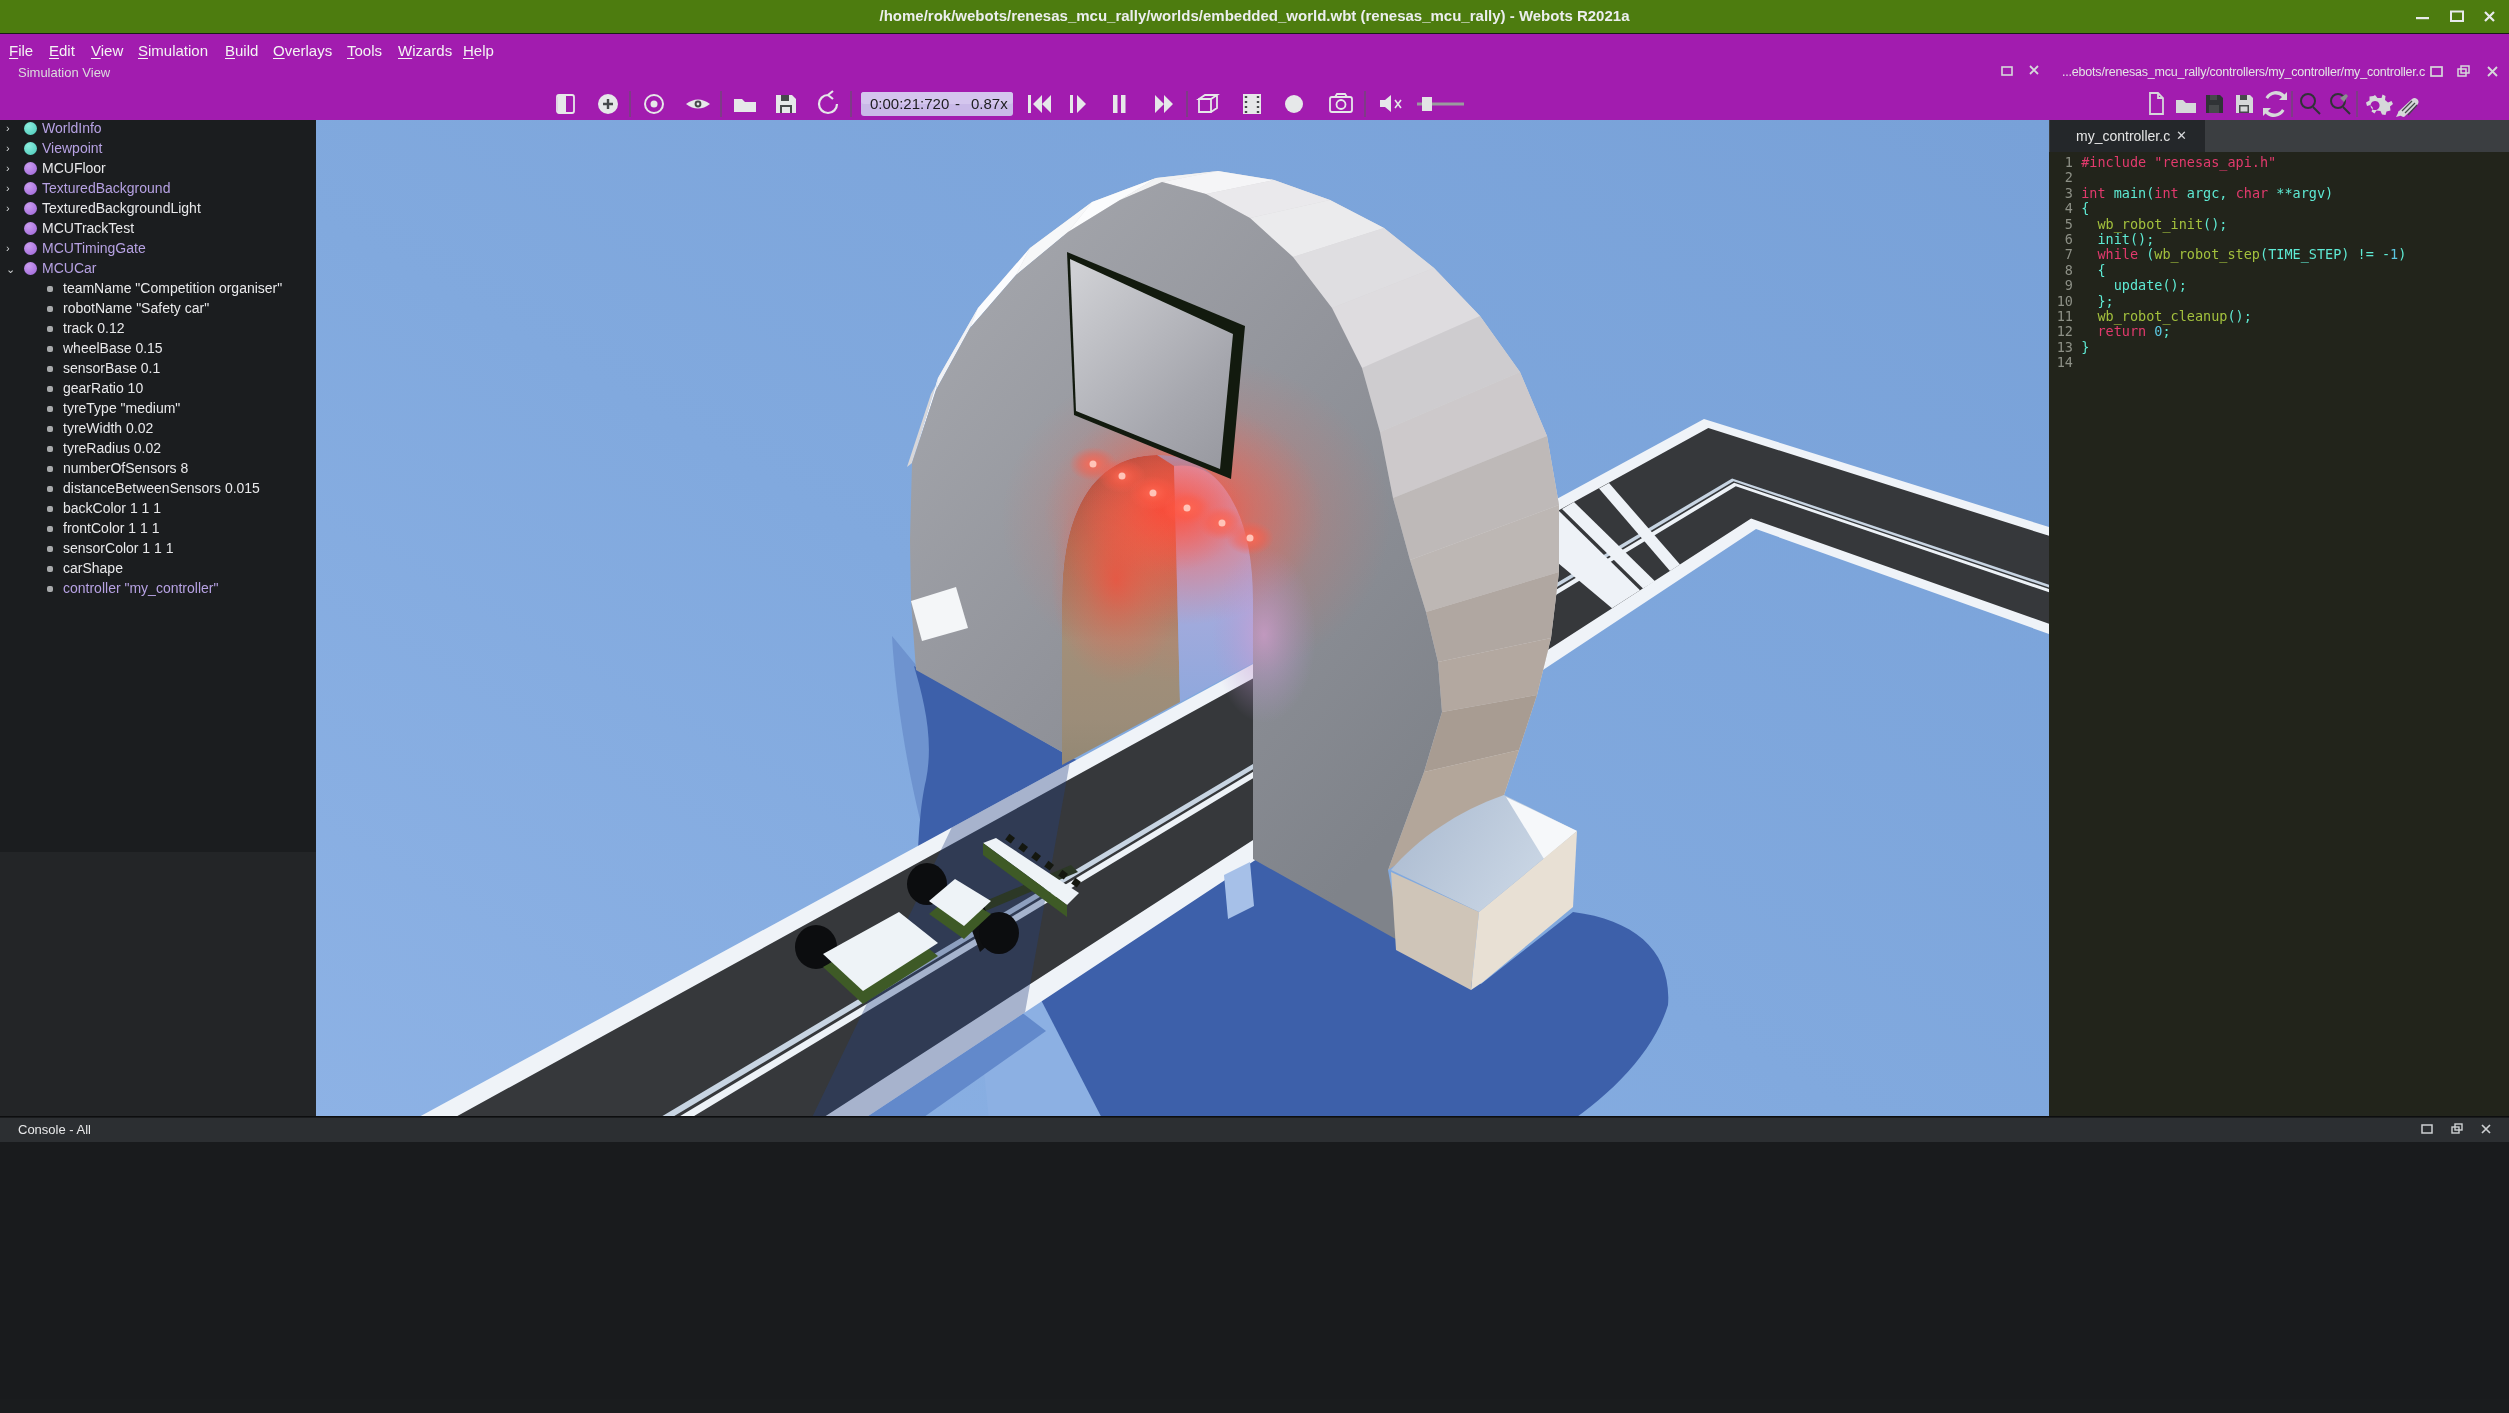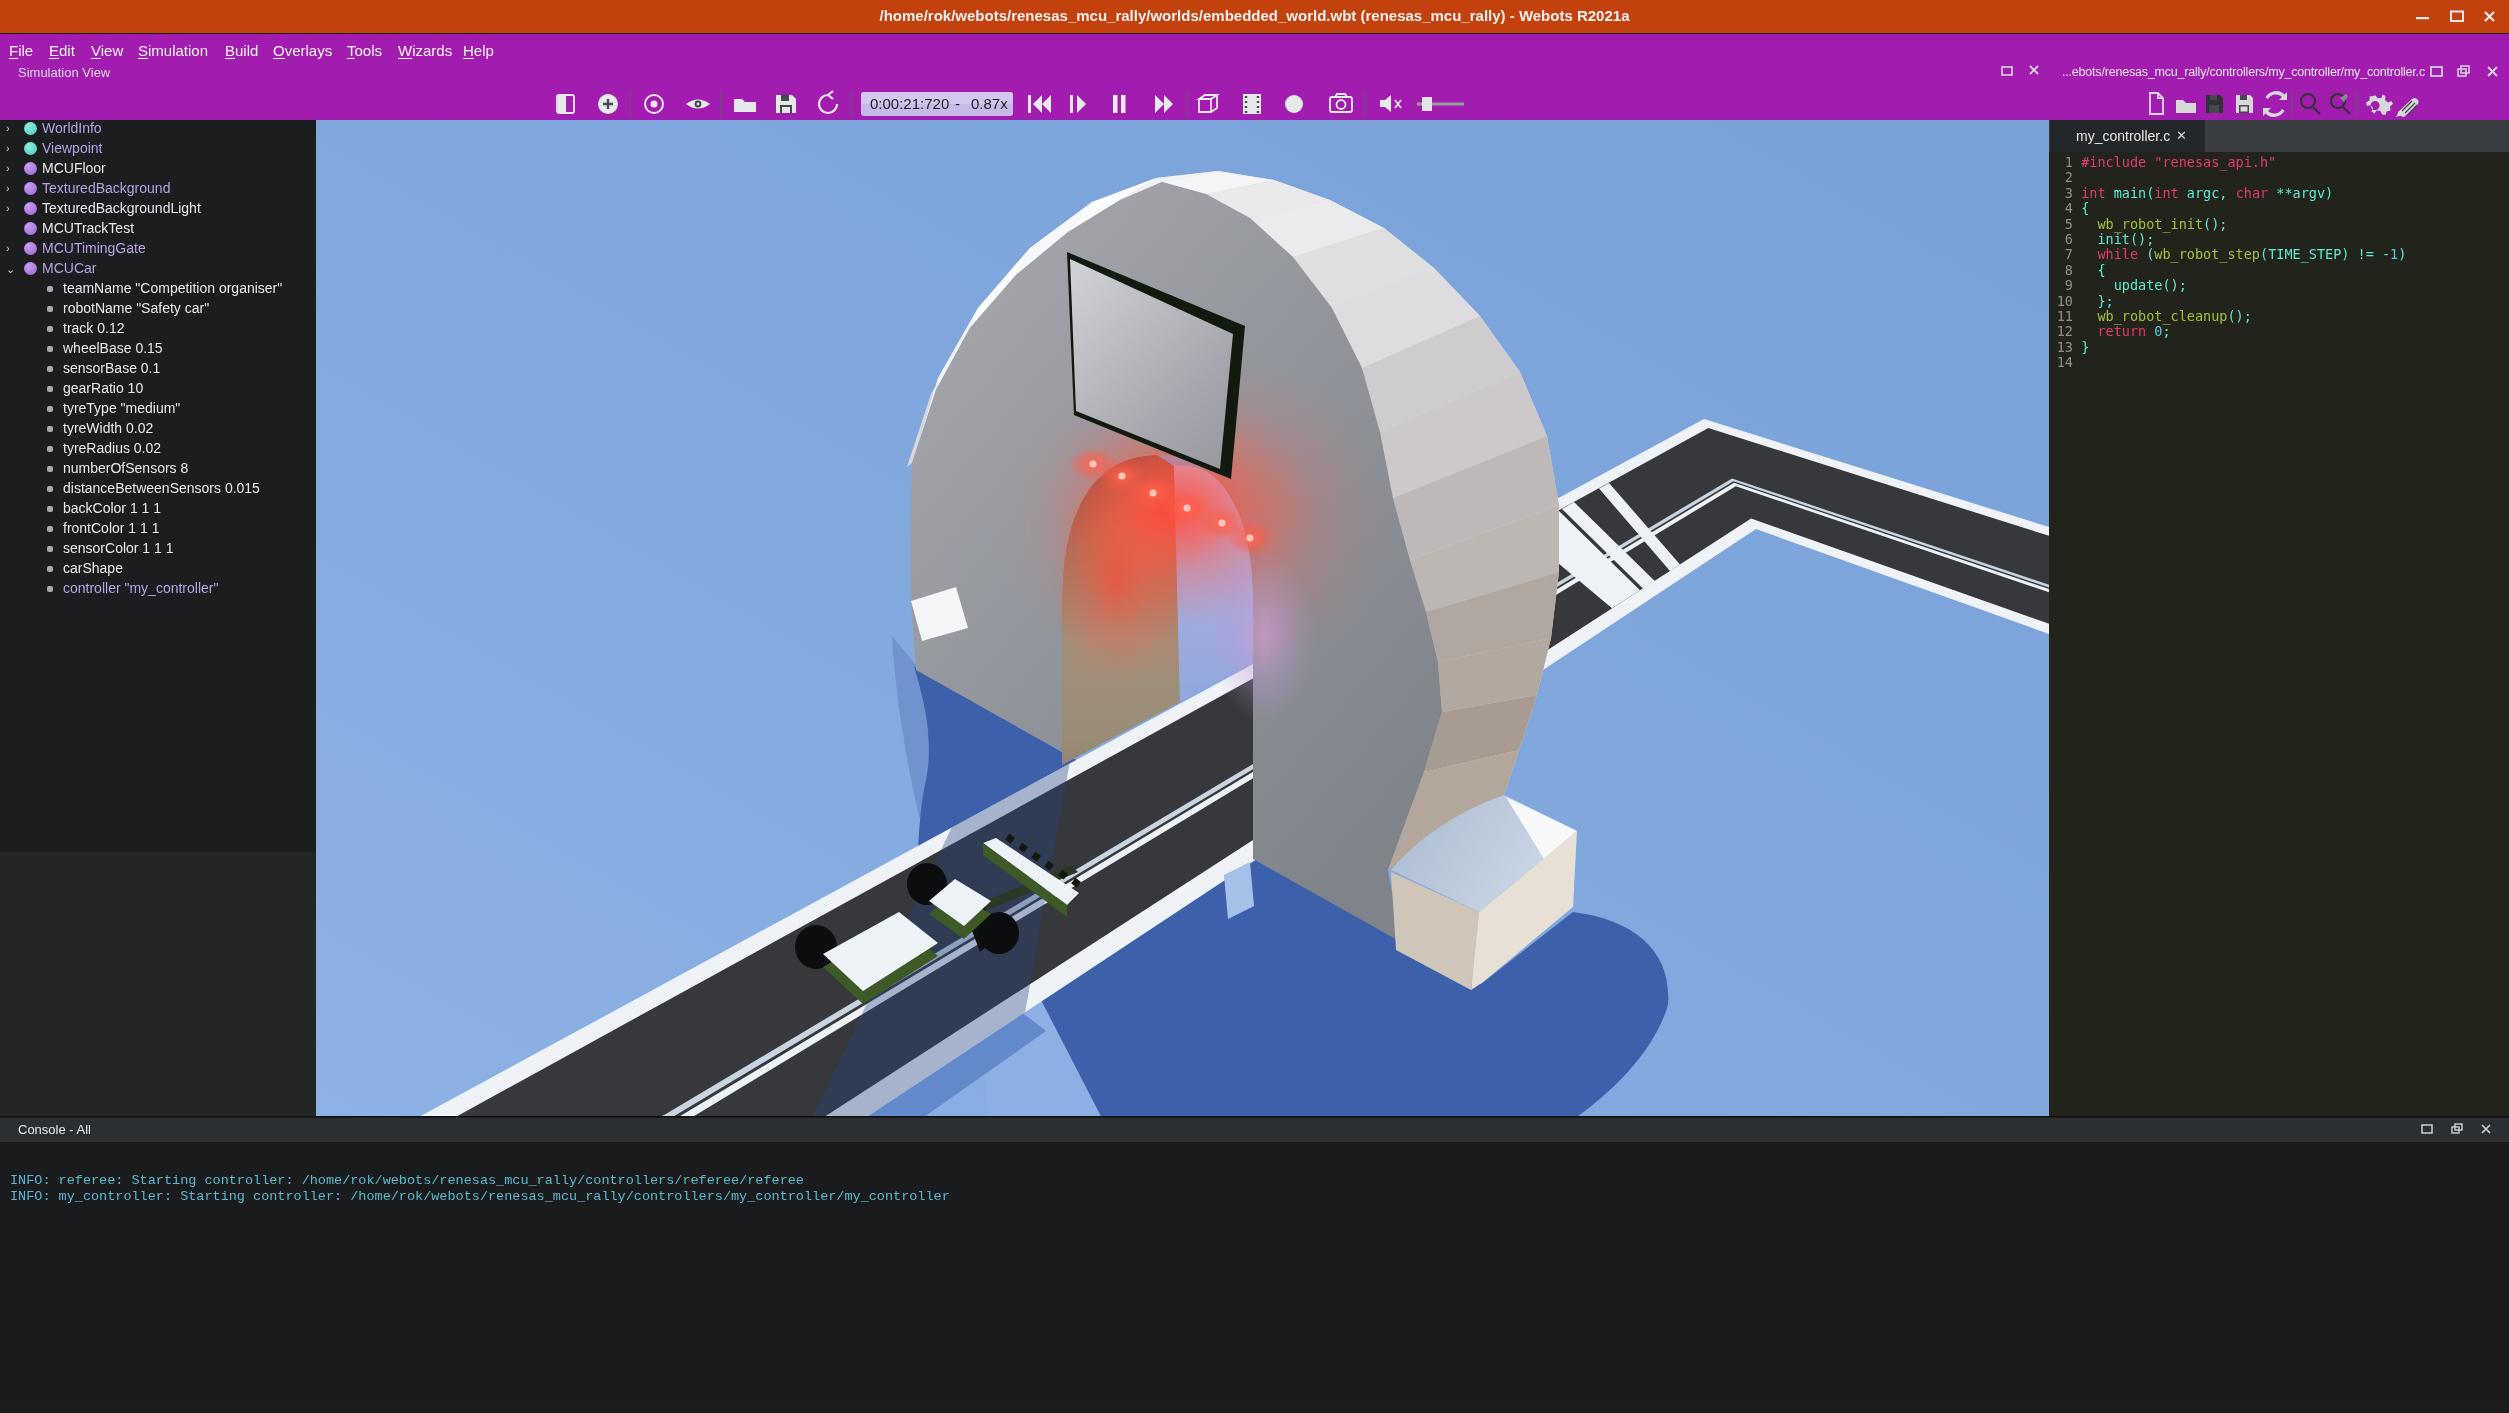--- a/index.html
+++ b/index.html
@@ -1,18 +1,18 @@
 <!DOCTYPE html>
 <html><head>
 <meta charset="utf-8">
 <style>
 * { margin:0; padding:0; box-sizing:border-box; }
 html,body { width:2509px; height:1413px; overflow:hidden; background:#1a1c1e; font-family:"Liberation Sans",sans-serif; }
 .abs { position:absolute; }
-#titlebar { position:absolute; left:0; top:0; width:2509px; height:33px; background:#c2410c; }
+#titlebar { position:absolute; left:0; top:0; width:2509px; height:33px; background:#4d7c0f; }
 #titletext { position:absolute; width:2509px; top:7px; text-align:center; color:#eceeee; font-size:15px; font-weight:bold; }
 .winbtn { position:absolute; top:0; height:33px; color:#e8eaec; }
 #menubar { position:absolute; left:0; top:33px; width:2509px; height:87px; background:#a21caf; border-top:1px solid #1a1a1a; }
 .menuitem { position:absolute; top:8px; color:#f4f4f4; font-size:15px; }
 .menuitem u { text-decoration-thickness:1px; text-underline-offset:2px; }
 #simviewlbl { position:absolute; left:18px; top:31px; color:#dcdddd; font-size:13px; }
 #edtitle { position:absolute; left:2062px; top:31px; width:360px; color:#e4e5e6; font-size:12.5px; white-space:nowrap; letter-spacing:-0.2px; }
 
 #tree { position:absolute; left:0; top:120px; width:316px; height:1010px; background:#1b1d1f; }
 #treelow { position:absolute; left:0; top:732px; width:316px; height:278px; background:#232527; }
@@ -447,15 +447,13 @@
 <div id="console">
   <div id="conhead">
       <span>Console - All</span>
   <svg class="abs" style="left:2418px; top:3px;" width="85" height="18" viewBox="0 0 85 18">
     <rect x="4" y="4" width="10" height="8" fill="none" stroke="#cdd0d2" stroke-width="1.5"></rect>
     <rect x="34" y="6" width="7" height="6" fill="none" stroke="#cdd0d2" stroke-width="1.4"></rect>
     <rect x="37" y="3" width="7" height="6" fill="none" stroke="#cdd0d2" stroke-width="1.4"></rect>
     <path d="M64 4 L72 12 M72 4 L64 12" stroke="#cdd0d2" stroke-width="1.7"></path>
   </svg>
   </div>
-  <div id="conbody">INFO: referee: Starting controller: /home/rok/webots/renesas_mcu_rally/controllers/referee/referee
-INFO: my_controller: Starting controller: /home/rok/webots/renesas_mcu_rally/controllers/my_controller/my_controller</div>
 </div>
 
 </body></html>

